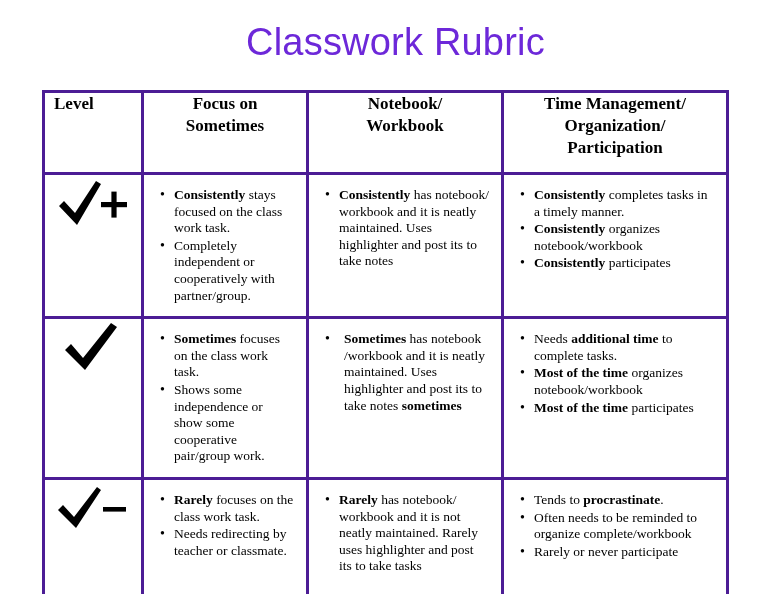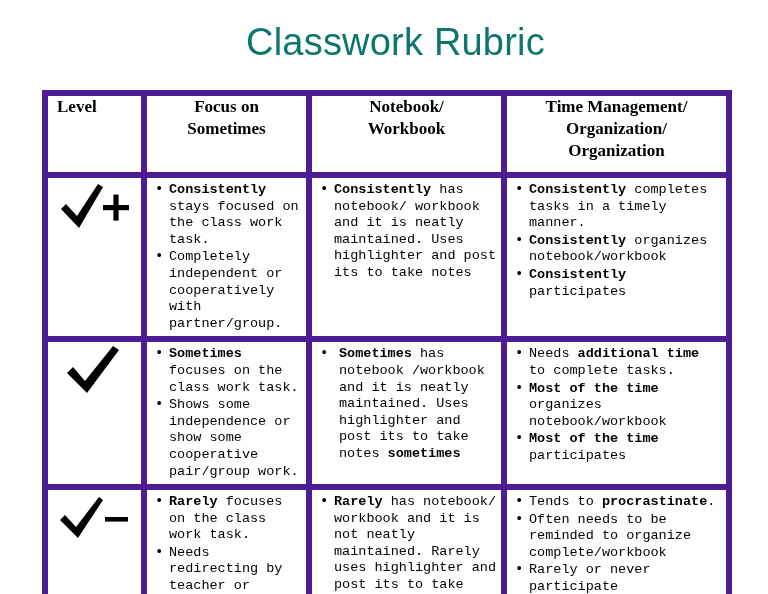--- a/index.html
+++ b/index.html
@@ -20,37 +20,37 @@
   .page-title {
     position: absolute;
     left: 0;
     top: 22px;
     width: 768px;
     text-align: center;
     font-family: "Liberation Sans", sans-serif;
     font-size: 38px;
     font-weight: 400;
     letter-spacing: 0.2px;
-    color: #0f766e;
+    color: #6d28d9;
     line-height: 1.1;
     padding-left: 23px;
   }
 
   .rubric-table {
     position: absolute;
     left: 42px;
     top: 90px;
     width: 684px;
     border-collapse: collapse;
     table-layout: fixed;
     background: #fff;
   }
   .rubric-table td,
   .rubric-table th {
-    border: 6px solid #4c1d95;
+    border: 3px solid #4c1d95;
     vertical-align: top;
     padding: 0;
   }
 
   col.c-level { width: 99px; }
   col.c-focus { width: 165px; }
   col.c-note  { width: 195px; }
   col.c-time  { width: 225px; }
 
   
@@ -79,24 +79,23 @@
   }
   .mark svg { display: block; }
 
   
   .crit-cell {
     padding: 8px 10px 8px 8px;
     font-size: 13.5px;
     line-height: 1.23;
   }
   .crit-cell ul {
-    margin: 4px;
+    margin: 12px;
     padding: 0 0 0 18px;
     list-style: none;
-    font-family: Liberation Mono, monospace;
   }
   .crit-cell li {
     position: relative;
     margin: 0 0 1px 0;
     padding-left: 0;
   }
   .crit-cell li::before {
     content: "\2022";
     position: absolute;
     left: -14px;
@@ -132,21 +131,21 @@
         <span class="hl">Focus on</span>
         <span class="hl">Sometimes</span>
       </th>
       <th class="hdr-cell">
         <span class="hl">Notebook/</span>
         <span class="hl">Workbook</span>
       </th>
       <th class="hdr-cell">
         <span class="hl">Time Management/</span>
         <span class="hl">Organization/</span>
-        <span class="hl">Organization</span>
+        <span class="hl">Participation</span>
       </th>
     </tr>
   </thead>
   <tbody>
 
     <tr class="r1">
       <td class="level-cell">
         <span class="mark">
           <svg width="76" height="56" viewBox="0 0 76 56" aria-hidden="true">
             <path d="M4 31 L9 26 L20 38 L41 6 L46 9 L22 50 Z" fill="#000"></path>
@@ -213,21 +212,21 @@
         </span>
       </td>
       <td class="crit-cell">
         <ul>
           <li><b>Rarely</b><span> focuses on the class work task.</span></li>
           <li><span>Needs redirecting by teacher or classmate.</span></li>
         </ul>
       </td>
       <td class="crit-cell">
         <ul>
-          <li><b>Rarely</b><span> has notebook/ workbook and it is not neatly maintained.  Rarely uses highlighter and post its to take notes</span></li>
+          <li><b>Rarely</b><span> has notebook/ workbook and it is not neatly maintained.  Rarely uses highlighter and post its to take tasks</span></li>
         </ul>
       </td>
       <td class="crit-cell">
         <ul>
           <li><span>Tends to </span><b>procrastinate</b><span>.</span></li>
           <li><span>Often needs to be reminded to organize complete/workbook</span></li>
           <li><span>Rarely or never participate</span></li>
         </ul>
       </td>
     </tr>

